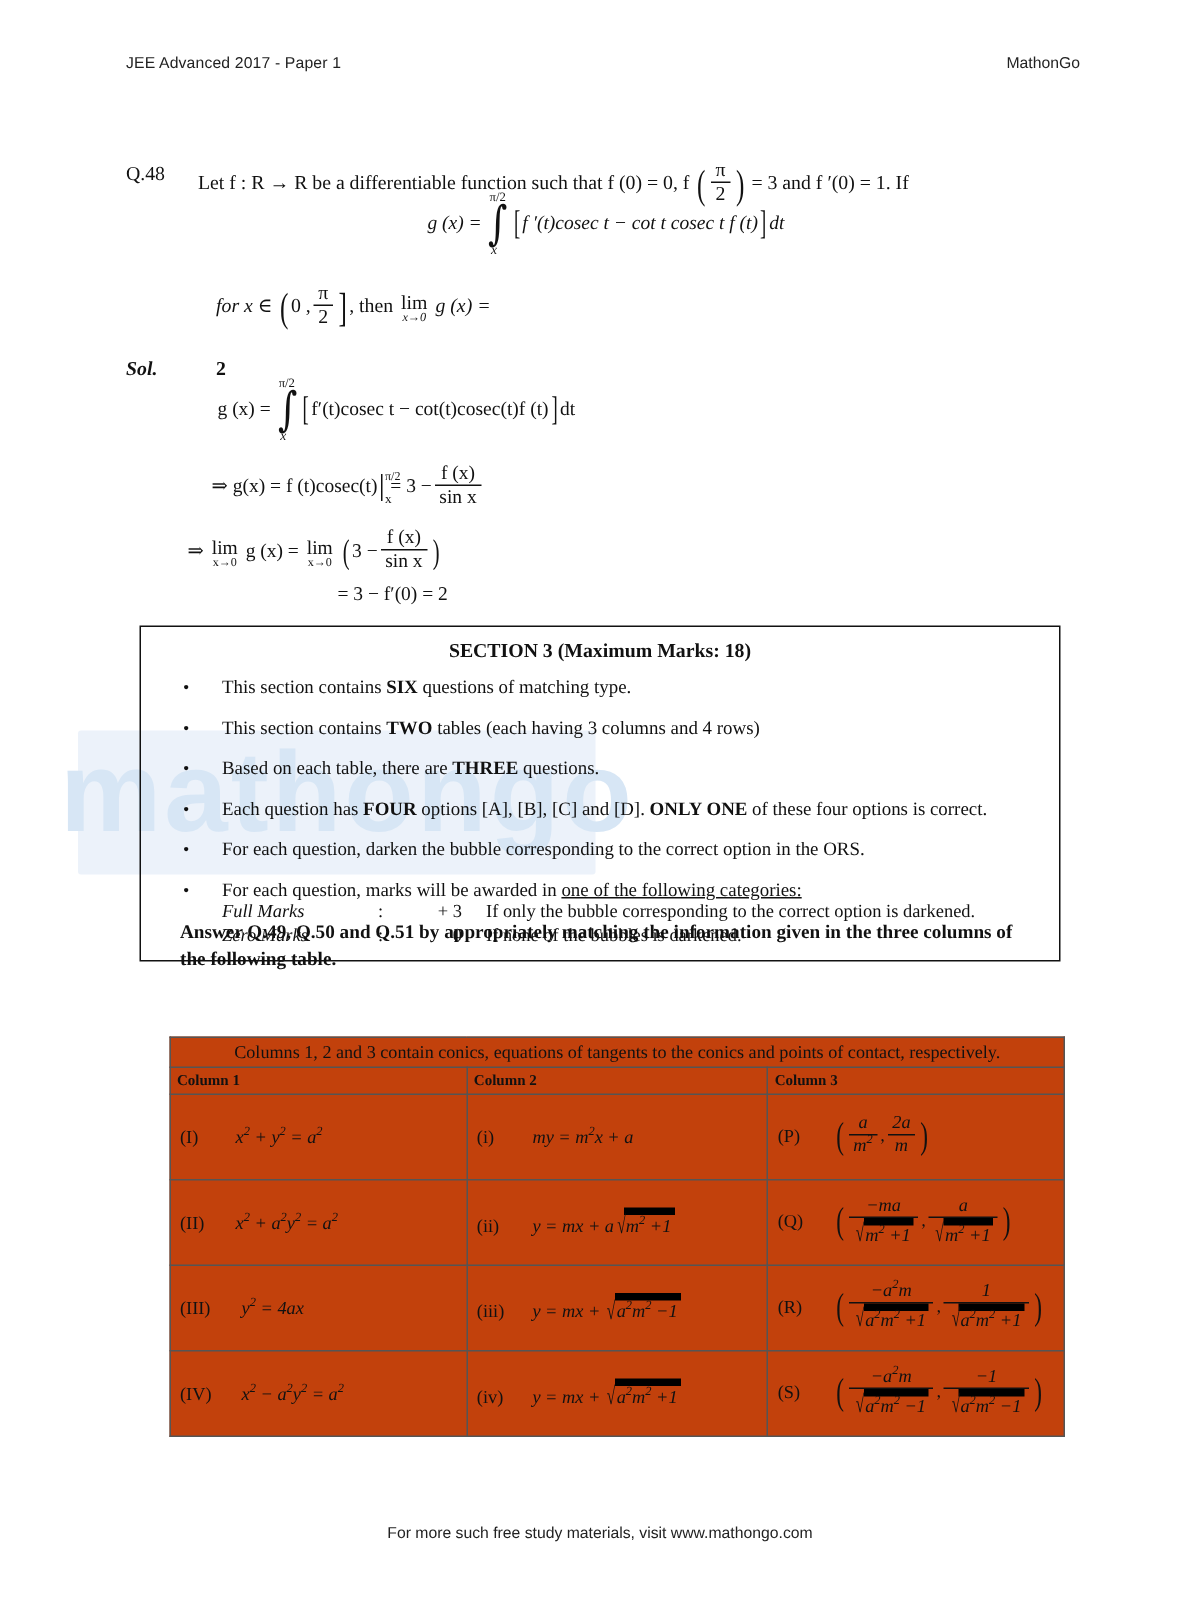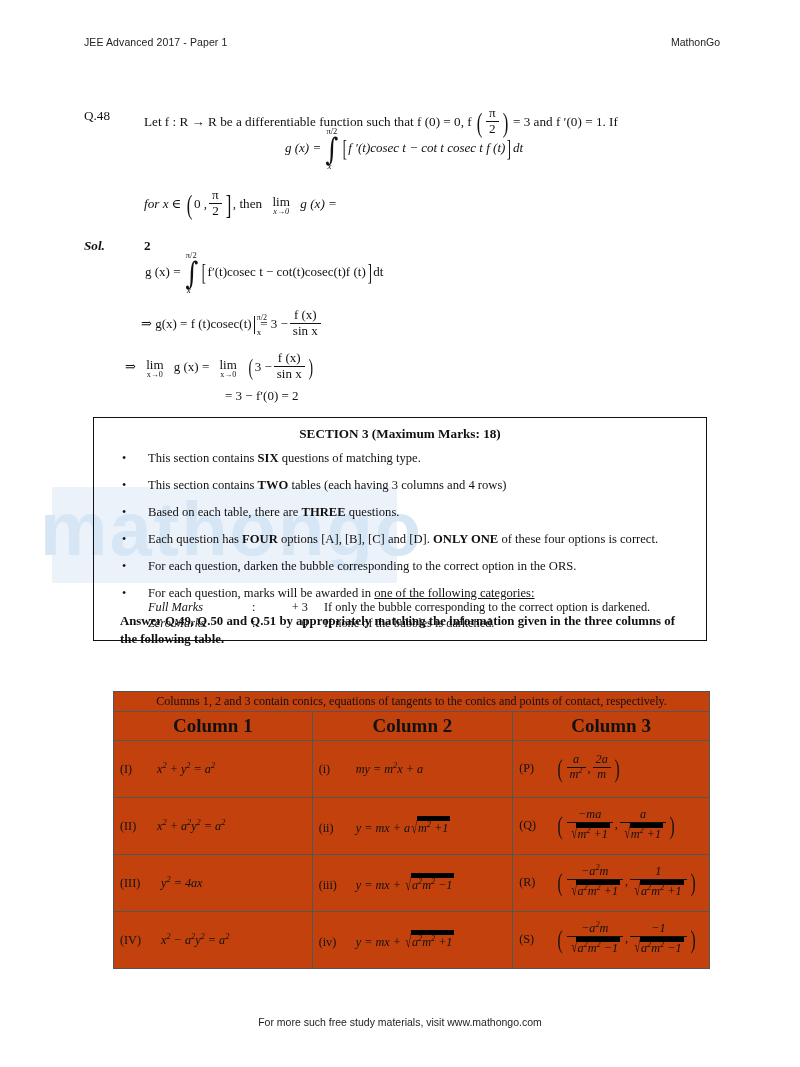--- a/index.html
+++ b/index.html
@@ -165,21 +165,21 @@
     line-height: 0.55;
     vertical-align: middle;
     transform: scaleX(0.55);
   }
 
   .limop {
     display: inline-block;
     text-align: center;
     vertical-align: middle;
     line-height: 1.0;
-    margin: 0 7px;
+    margin: 0 2px;
   }
   .limop .lim-main { display: block; font-size: 1em; }
   .limop .lim-sub { display: block; font-size: 0.62em; }
 
   .evalbar {
     display: inline-block;
     position: relative;
     border-left: 1px solid #111;
     height: 1.45em;
     vertical-align: middle;
@@ -196,21 +196,21 @@
   }
 
   
   .q-row {
     position: absolute;
     left: 84px; top: 108px;
     width: 640px;
     font-size: 13.2px;
   }
   .q-label { position: absolute; left: 0; top: 0; }
-  .q-text { margin-left: 60px; line-height: 1.45; }
+  .q-text { margin-left: 48px; line-height: 1.45; }
 
   .q-display {
     position: absolute;
     left: 84px; top: 138px;
     width: 640px;
     text-align: center;
     font-size: 13px;
   }
 
   .q-cont {
@@ -304,23 +304,22 @@
     border: 1px solid #555;
     padding: 4px 6px;
     vertical-align: middle;
   }
   .ct-caption {
     text-align: center;
     font-size: 12.1px;
     padding: 2px 4px !important;
   }
   .ct-head {
-    text-align: center;
     font-weight: bold;
-    font-size: 19px;
+    font-size: 10px;
     padding: 3px 4px !important;
   }
   .ct-c1 { width: 199px; }
   .ct-c2 { width: 201px; }
   .ct-c3 { width: 197px; }
   .ct-row td { height: 48px; }
   .rowlabel { display: inline-block; min-width: 34px; }
   .rowlabel-wide { display: inline-block; min-width: 38px; }
 
   

